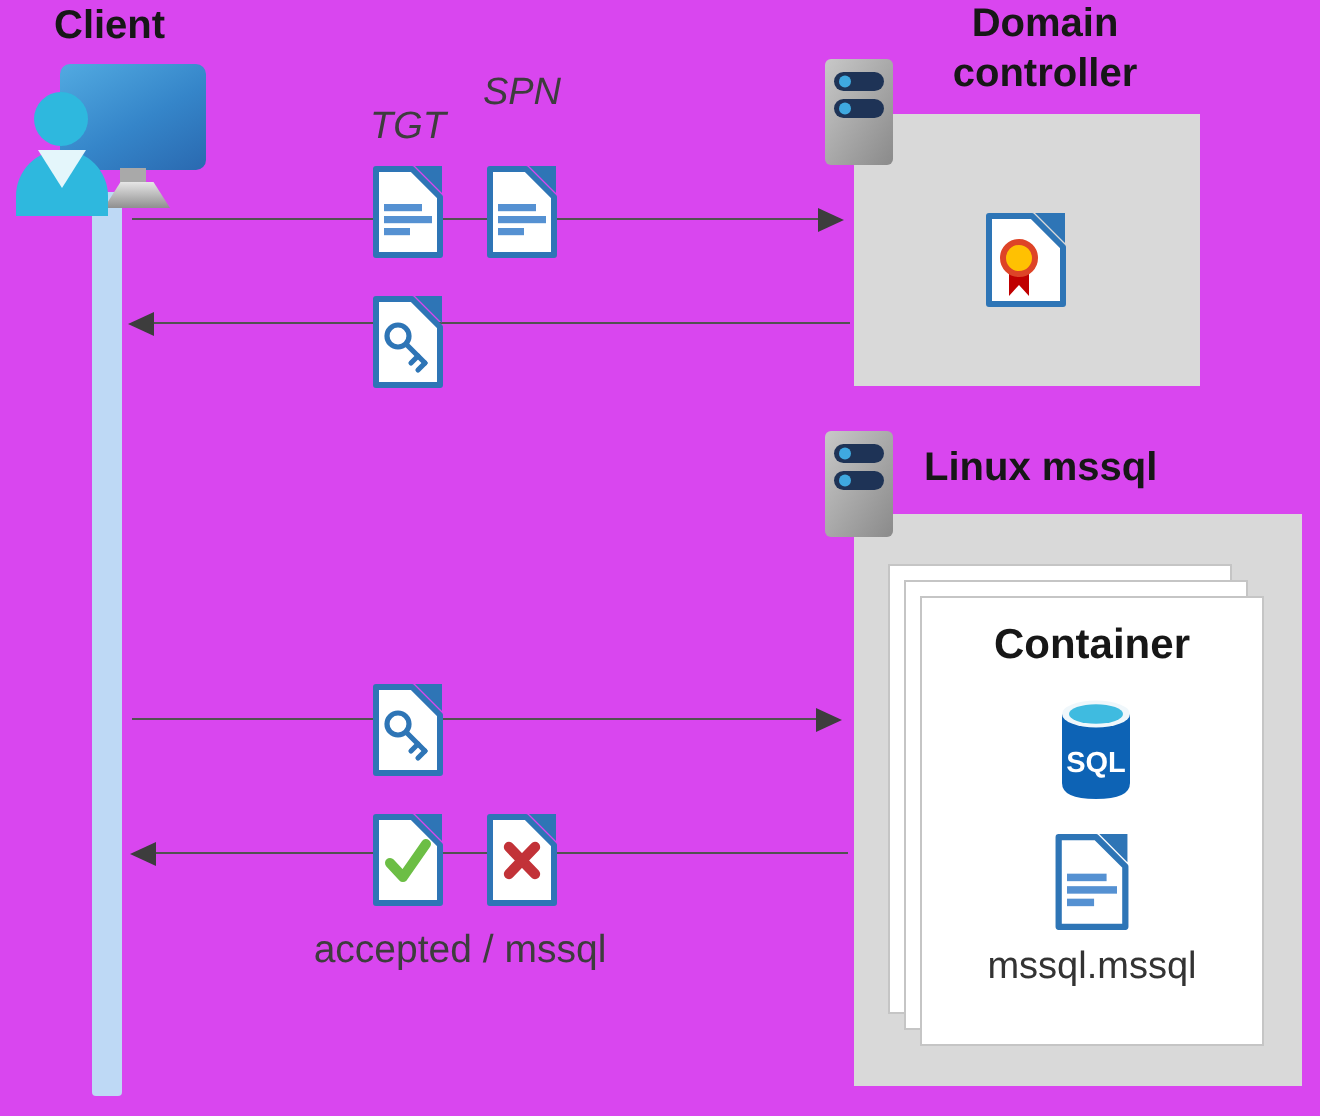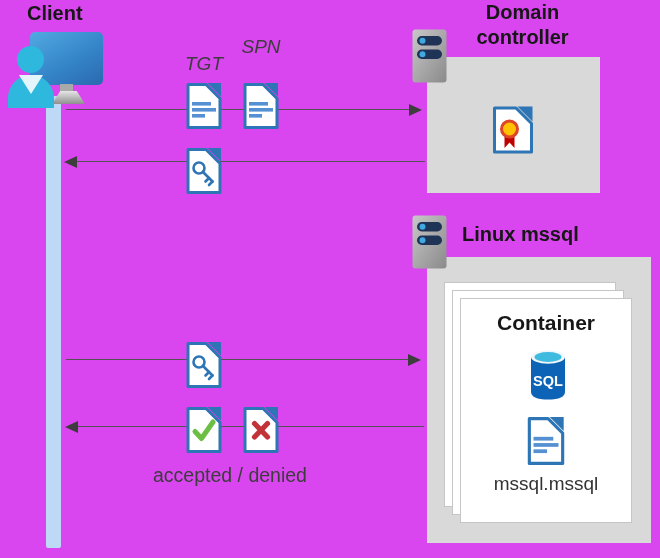--- a/index.html
+++ b/index.html
@@ -202,15 +202,15 @@
     <svg width="36" height="48" viewBox="0 0 36 48">
       <path d="M2 2.5 H20 L34 16.5 V45.5 H2 Z" fill="#fff" stroke="#2E75B6" stroke-width="3" stroke-linejoin="round"></path>
       <path d="M21.5 1 H35 V14.5 Z" fill="#2E75B6"></path>
       <g stroke="#C23238" stroke-width="5.2" stroke-linecap="round">
         <path d="M11.5 17.5 L24.5 31"></path>
         <path d="M24.5 17.5 L11.5 31"></path>
       </g>
     </svg>
   </div>
 
-  <div class="abs plain-label center" style="left:128px;top:464px;width:204px;font-size:19.5px;">accepted / denied</div>
+  <div class="abs plain-label center" style="left:128px;top:464px;width:204px;font-size:19.5px;">accepted / mssql</div>
 
 </div>
 
 </body></html>

